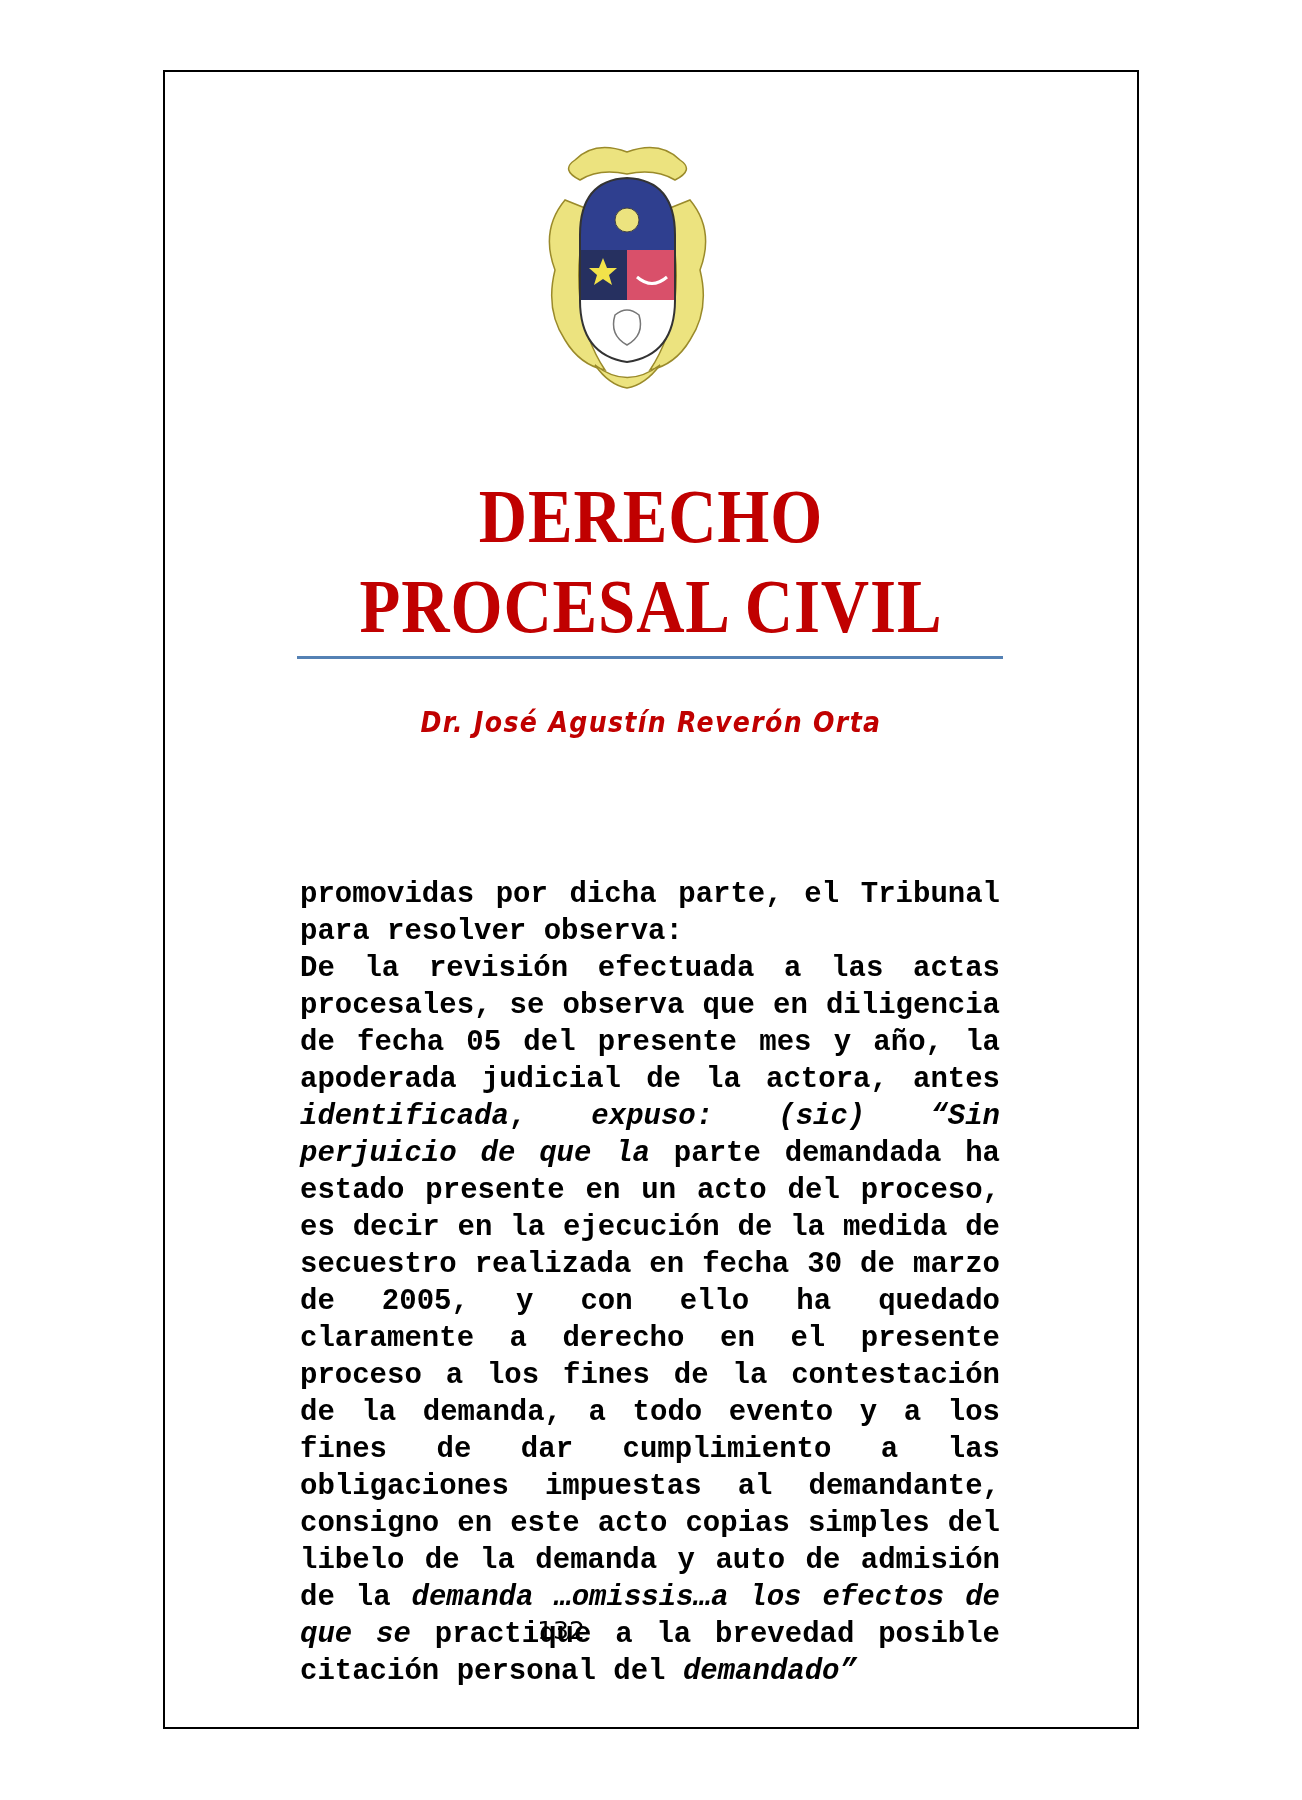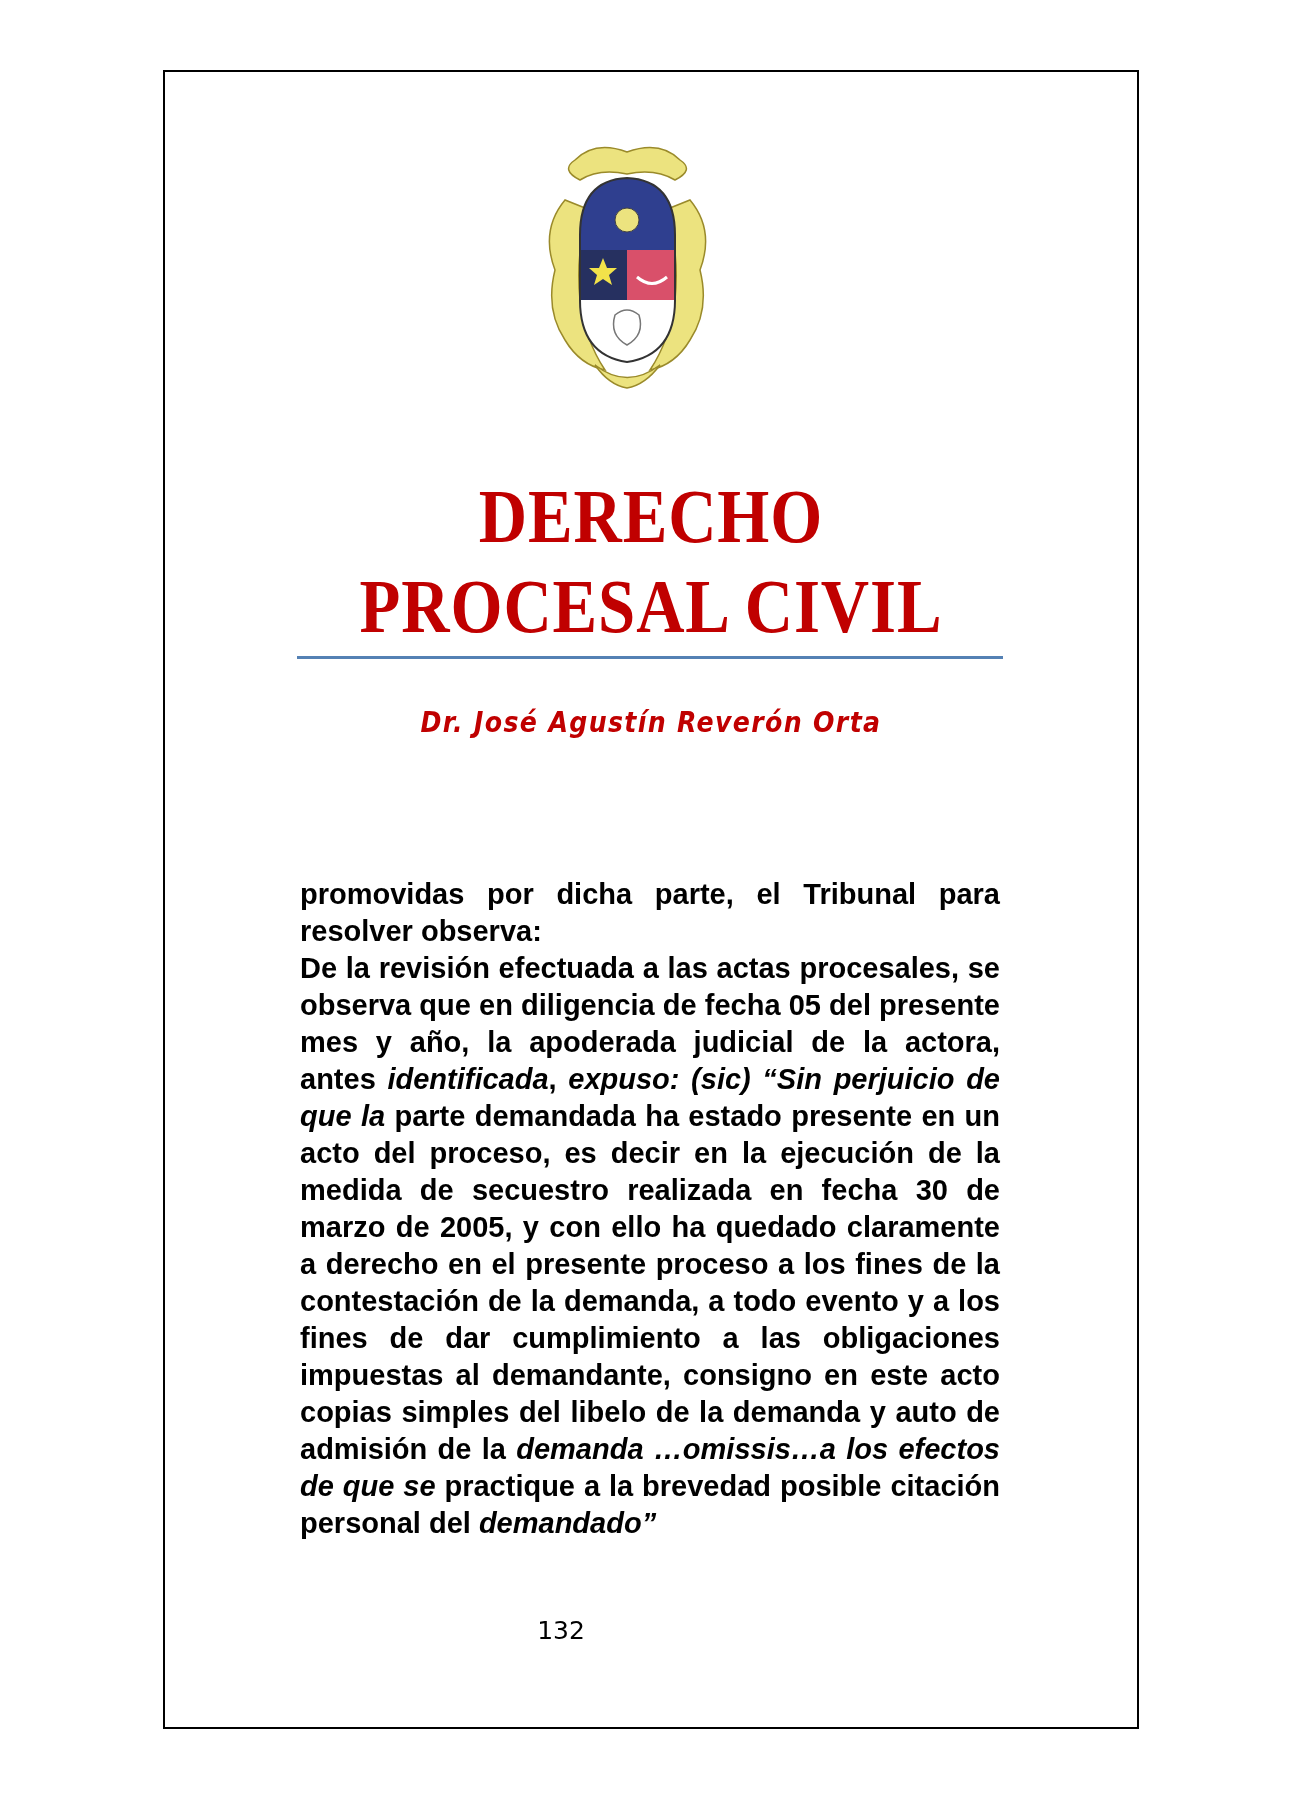--- a/index.html
+++ b/index.html
@@ -24,21 +24,21 @@
       background: #5481b4;
     }
     .author {
       position: absolute; left: 163px; top: 706px; width: 976px; text-align: center;
       font-family: "DejaVu Sans", sans-serif; font-style: italic; font-weight: bold;
       color: #c00000; font-size: 28px; letter-spacing: 1.5px;
       transform: scaleX(0.9);
     }
     .body-text {
       position: absolute; left: 300px; top: 876px; width: 700px;
-      font-family: Liberation Sans, sans-serif; font-weight: bold;
+      font-family: Liberation Mono, monospace; font-weight: bold;
       color: #000; font-size: 29px; line-height: 37px;
       text-align: justify;
     }
     .body-text p { margin: 0; }
     .body-text em { font-style: italic; }
     .page-number {
       position: absolute; left: 163px; top: 1616px; width: 796px; text-align: center;
       font-family: "DejaVu Sans", sans-serif; font-size: 25px; color: #000;
     }
   </style>

